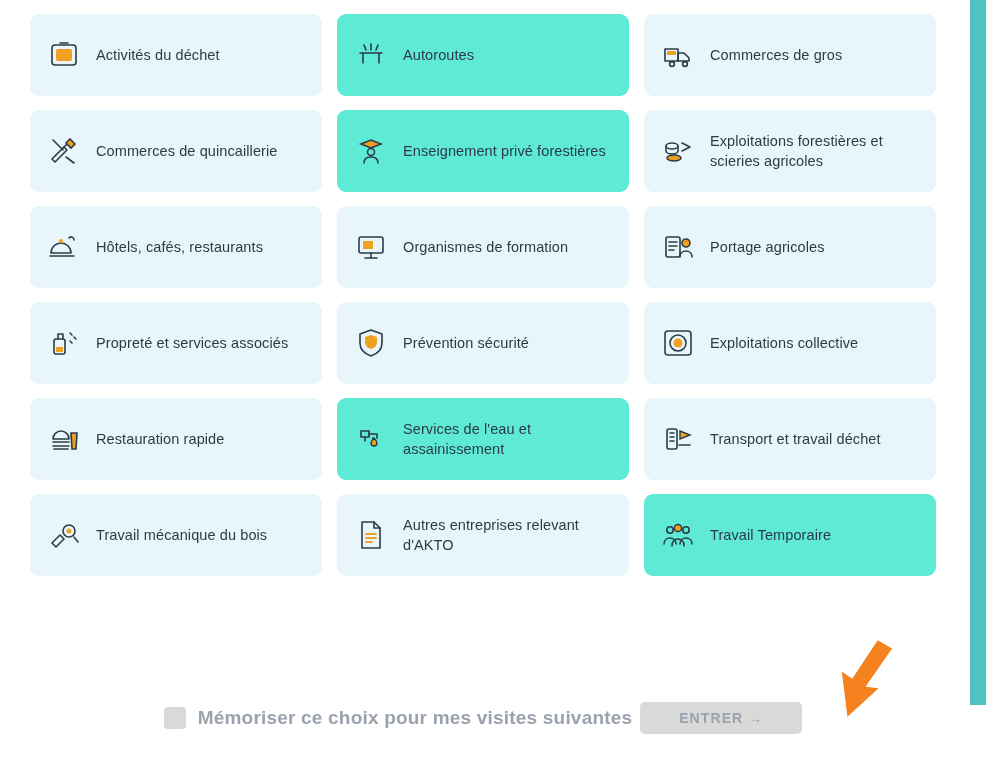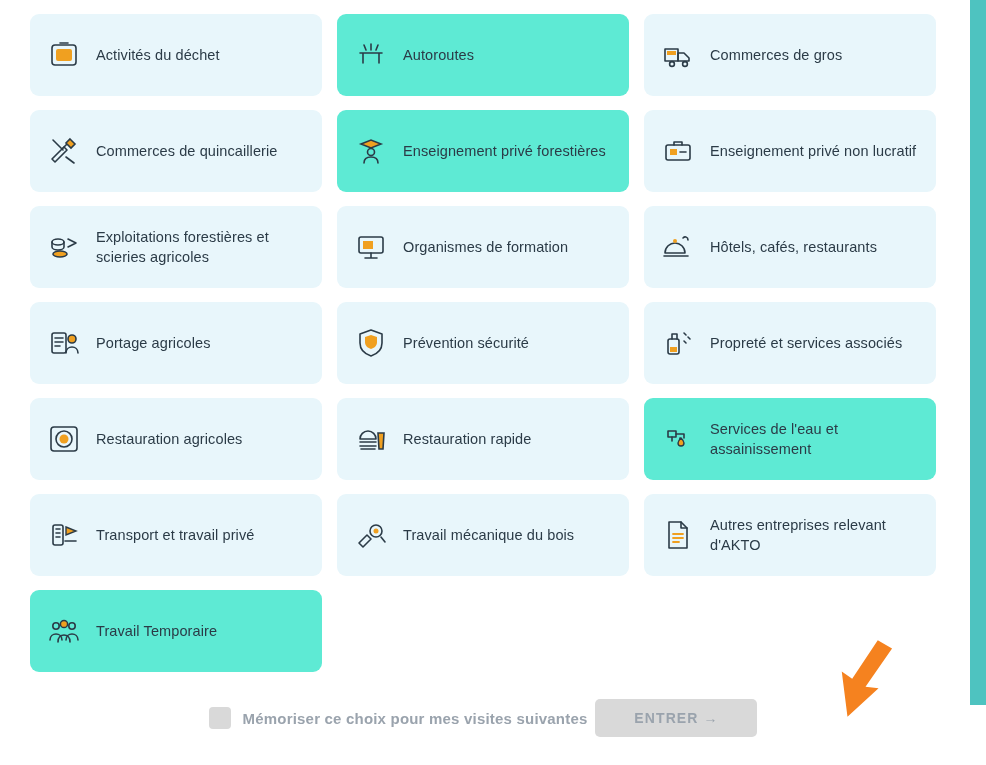--- a/index.html
+++ b/index.html
@@ -91,29 +91,29 @@
     cursor: pointer;
   }
   .checkbox {
     width: 22px;
     height: 22px;
     border-radius: 4px;
     background: #d9d9d9;
     margin-right: 12px;
   }
   .check-lbl {
-    font-size: 15px;
+    font-size: 19px;
     color: #9aa3ad;
     letter-spacing: .2px;
     font-weight: bold;
   }
   .enter-btn {
     margin-left: 8px;
     width: 162px;
-    height: 38px;
+    height: 32px;
     border-radius: 5px;
     background: #d9d9d9;
     border: none;
     color: #9aa3ad;
     font-size: 14px;
     font-weight: bold;
     letter-spacing: 1.1px;
     font-family: "Liberation Sans", sans-serif;
     cursor: pointer;
   }
@@ -186,100 +186,89 @@
             <path d="M8 11l10-4 10 4-10 4z" fill="#f0a020" stroke="#2b3b47" stroke-width="1.6"></path>
             <circle cx="18" cy="19" r="3.5" fill="none" stroke="#2b3b47" stroke-width="1.6" stroke-linecap="round" stroke-linejoin="round"></circle>
             <path d="M11 30c0-4 3-6 7-6s7 2 7 6" fill="none" stroke="#2b3b47" stroke-width="1.6" stroke-linecap="round" stroke-linejoin="round"></path>
           </svg>
         </span>
         <span class="lbl">Enseignement privé forestières</span>
       </div>
       <div class="card">
         <span class="ico">
           <svg class="icn" width="36" height="36" viewBox="0 0 36 36">
-            <rect x="6" y="12" width="24" height="15" rx="2" fill="none" stroke="#2b3b47" stroke-width="1.6" stroke-linecap="round" stroke-linejoin="round"></rect>
-            <path d="M14 12V9h8v3" fill="none" stroke="#2b3b47" stroke-width="1.6" stroke-linecap="round" stroke-linejoin="round"></path>
-            <rect x="10" y="16" width="7" height="6" fill="#f0a020"></rect>
-            <path d="M20 19h6" fill="none" stroke="#2b3b47" stroke-width="1.6" stroke-linecap="round" stroke-linejoin="round"></path>
-          </svg>
-        </span>
-        <span class="lbl">Enseignement privé non lucratif</span>
-      </div>
-      <div class="card">
-        <span class="ico">
-          <svg class="icn" width="36" height="36" viewBox="0 0 36 36">
             <ellipse cx="12" cy="13" rx="6" ry="3" fill="none" stroke="#2b3b47" stroke-width="1.6" stroke-linecap="round" stroke-linejoin="round"></ellipse>
             <path d="M6 13v5c0 1.7 2.7 3 6 3s6-1.3 6-3v-5" fill="none" stroke="#2b3b47" stroke-width="1.6" stroke-linecap="round" stroke-linejoin="round"></path>
             <ellipse cx="14" cy="25" rx="7" ry="3" fill="#f0a020" stroke="#2b3b47" stroke-width="1.6"></ellipse>
             <path d="M22 10l8 4-8 4" fill="none" stroke="#2b3b47" stroke-width="1.6" stroke-linecap="round" stroke-linejoin="round"></path>
           </svg>
         </span>
         <span class="lbl">Exploitations forestières et scieries agricoles</span>
       </div>
       <div class="card">
         <span class="ico">
           <svg class="icn" width="36" height="36" viewBox="0 0 36 36">
-            <rect x="6" y="8" width="24" height="16" rx="2" fill="none" stroke="#2b3b47" stroke-width="1.6" stroke-linecap="round" stroke-linejoin="round"></rect>
-            <rect x="10" y="12" width="10" height="8" fill="#f0a020"></rect>
-            <path d="M18 24v5M12 29h12" fill="none" stroke="#2b3b47" stroke-width="1.6" stroke-linecap="round" stroke-linejoin="round"></path>
-          </svg>
-        </span>
-        <span class="lbl">Organismes de formation</span>
-      </div>
-      <div class="card">
-        <span class="ico">
-          <svg class="icn" width="36" height="36" viewBox="0 0 36 36">
             <path d="M5 24c0-6 5-10 10-10s10 4 10 10z" fill="none" stroke="#2b3b47" stroke-width="1.6" stroke-linecap="round" stroke-linejoin="round"></path>
             <path d="M4 27h24" fill="none" stroke="#2b3b47" stroke-width="1.6" stroke-linecap="round" stroke-linejoin="round"></path>
             <circle cx="15" cy="12" r="2" fill="#f0a020"></circle>
             <path d="M23 9c2-2 5-1 5 2" fill="none" stroke="#2b3b47" stroke-width="1.6" stroke-linecap="round" stroke-linejoin="round"></path>
           </svg>
         </span>
         <span class="lbl">Hôtels, cafés, restaurants</span>
       </div>
       <div class="card">
         <span class="ico">
           <svg class="icn" width="36" height="36" viewBox="0 0 36 36">
+            <rect x="6" y="8" width="24" height="16" rx="2" fill="none" stroke="#2b3b47" stroke-width="1.6" stroke-linecap="round" stroke-linejoin="round"></rect>
+            <rect x="10" y="12" width="10" height="8" fill="#f0a020"></rect>
+            <path d="M18 24v5M12 29h12" fill="none" stroke="#2b3b47" stroke-width="1.6" stroke-linecap="round" stroke-linejoin="round"></path>
+          </svg>
+        </span>
+        <span class="lbl">Organismes de formation</span>
+      </div>
+      <div class="card">
+        <span class="ico">
+          <svg class="icn" width="36" height="36" viewBox="0 0 36 36">
             <rect x="6" y="8" width="14" height="20" rx="2" fill="none" stroke="#2b3b47" stroke-width="1.6" stroke-linecap="round" stroke-linejoin="round"></rect>
             <path d="M9 13h8M9 17h8M9 21h5" fill="none" stroke="#2b3b47" stroke-width="1.6" stroke-linecap="round" stroke-linejoin="round"></path>
             <circle cx="26" cy="14" r="4" fill="#f0a020" stroke="#2b3b47" stroke-width="1.6"></circle>
             <path d="M20 28c0-4 3-6 6-6s6 2 6 6" fill="none" stroke="#2b3b47" stroke-width="1.6" stroke-linecap="round" stroke-linejoin="round"></path>
           </svg>
         </span>
         <span class="lbl">Portage agricoles</span>
       </div>
       <div class="card">
         <span class="ico">
           <svg class="icn" width="36" height="36" viewBox="0 0 36 36">
-            <path d="M18 5l11 4v9c0 7-5 11-11 13C12 29 7 25 7 18V9z" fill="none" stroke="#2b3b47" stroke-width="1.6" stroke-linecap="round" stroke-linejoin="round"></path>
-            <path d="M18 10l6 2v5c0 4-3 6-6 7-3-1-6-3-6-7v-5z" fill="#f0a020"></path>
-          </svg>
-        </span>
-        <span class="lbl">Prévention sécurité</span>
-      </div>
-      <div class="card">
-        <span class="ico">
-          <svg class="icn" width="36" height="36" viewBox="0 0 36 36">
             <rect x="8" y="14" width="11" height="15" rx="2" fill="none" stroke="#2b3b47" stroke-width="1.6" stroke-linecap="round" stroke-linejoin="round"></rect>
             <rect x="10" y="22" width="7" height="5" fill="#f0a020"></rect>
             <path d="M12 14V9h5v5" fill="none" stroke="#2b3b47" stroke-width="1.6" stroke-linecap="round" stroke-linejoin="round"></path>
             <path d="M24 8l2 2M28 12l2 2M24 16l2 2" fill="none" stroke="#2b3b47" stroke-width="1.6" stroke-linecap="round" stroke-linejoin="round"></path>
           </svg>
         </span>
         <span class="lbl">Propreté et services associés</span>
       </div>
       <div class="card">
         <span class="ico">
           <svg class="icn" width="36" height="36" viewBox="0 0 36 36">
+            <path d="M18 5l11 4v9c0 7-5 11-11 13C12 29 7 25 7 18V9z" fill="none" stroke="#2b3b47" stroke-width="1.6" stroke-linecap="round" stroke-linejoin="round"></path>
+            <path d="M18 10l6 2v5c0 4-3 6-6 7-3-1-6-3-6-7v-5z" fill="#f0a020"></path>
+          </svg>
+        </span>
+        <span class="lbl">Prévention sécurité</span>
+      </div>
+      <div class="card">
+        <span class="ico">
+          <svg class="icn" width="36" height="36" viewBox="0 0 36 36">
             <rect x="5" y="6" width="26" height="24" rx="3" fill="none" stroke="#2b3b47" stroke-width="1.6" stroke-linecap="round" stroke-linejoin="round"></rect>
             <circle cx="18" cy="18" r="8" fill="none" stroke="#2b3b47" stroke-width="1.6" stroke-linecap="round" stroke-linejoin="round"></circle>
             <circle cx="18" cy="18" r="4.5" fill="#f0a020"></circle>
           </svg>
         </span>
-        <span class="lbl">Restauration agricoles</span>
+        <span class="lbl">Exploitations collective</span>
       </div>
       <div class="card">
         <span class="ico">
           <svg class="icn" width="36" height="36" viewBox="0 0 36 36">
             <path d="M7 18h16a8 8 0 0 0-16 0z" fill="none" stroke="#2b3b47" stroke-width="1.6" stroke-linecap="round" stroke-linejoin="round"></path>
             <path d="M7 21h16M7 25h16" fill="none" stroke="#2b3b47" stroke-width="1.6" stroke-linecap="round" stroke-linejoin="round"></path>
             <path d="M8 28h14" fill="none" stroke="#2b3b47" stroke-width="1.6" stroke-linecap="round" stroke-linejoin="round"></path>
             <path d="M25 12h6l-1 16h-4z" fill="#f0a020" stroke="#2b3b47" stroke-width="1.6"></path>
           </svg>
         </span>
@@ -299,21 +288,21 @@
       </div>
       <div class="card">
         <span class="ico">
           <svg class="icn" width="36" height="36" viewBox="0 0 36 36">
             <rect x="7" y="8" width="10" height="20" rx="2" fill="none" stroke="#2b3b47" stroke-width="1.6" stroke-linecap="round" stroke-linejoin="round"></rect>
             <path d="M10 12h4M10 16h4M10 20h4" fill="none" stroke="#2b3b47" stroke-width="1.6" stroke-linecap="round" stroke-linejoin="round"></path>
             <path d="M20 10l10 4-10 4z" fill="#f0a020" stroke="#2b3b47" stroke-width="1.4"></path>
             <path d="M19 24h11" fill="none" stroke="#2b3b47" stroke-width="1.6" stroke-linecap="round" stroke-linejoin="round"></path>
           </svg>
         </span>
-        <span class="lbl">Transport et travail privé</span>
+        <span class="lbl">Transport et travail déchet</span>
       </div>
       <div class="card">
         <span class="ico">
           <svg class="icn" width="36" height="36" viewBox="0 0 36 36">
             <path d="M6 26l8-8 4 4-8 8z" fill="none" stroke="#2b3b47" stroke-width="1.6" stroke-linecap="round" stroke-linejoin="round"></path>
             <circle cx="23" cy="14" r="6" fill="none" stroke="#2b3b47" stroke-width="1.6" stroke-linecap="round" stroke-linejoin="round"></circle>
             <circle cx="23" cy="14" r="2.5" fill="#f0a020"></circle>
             <path d="M28 20l4 5" fill="none" stroke="#2b3b47" stroke-width="1.6" stroke-linecap="round" stroke-linejoin="round"></path>
           </svg>
         </span>

